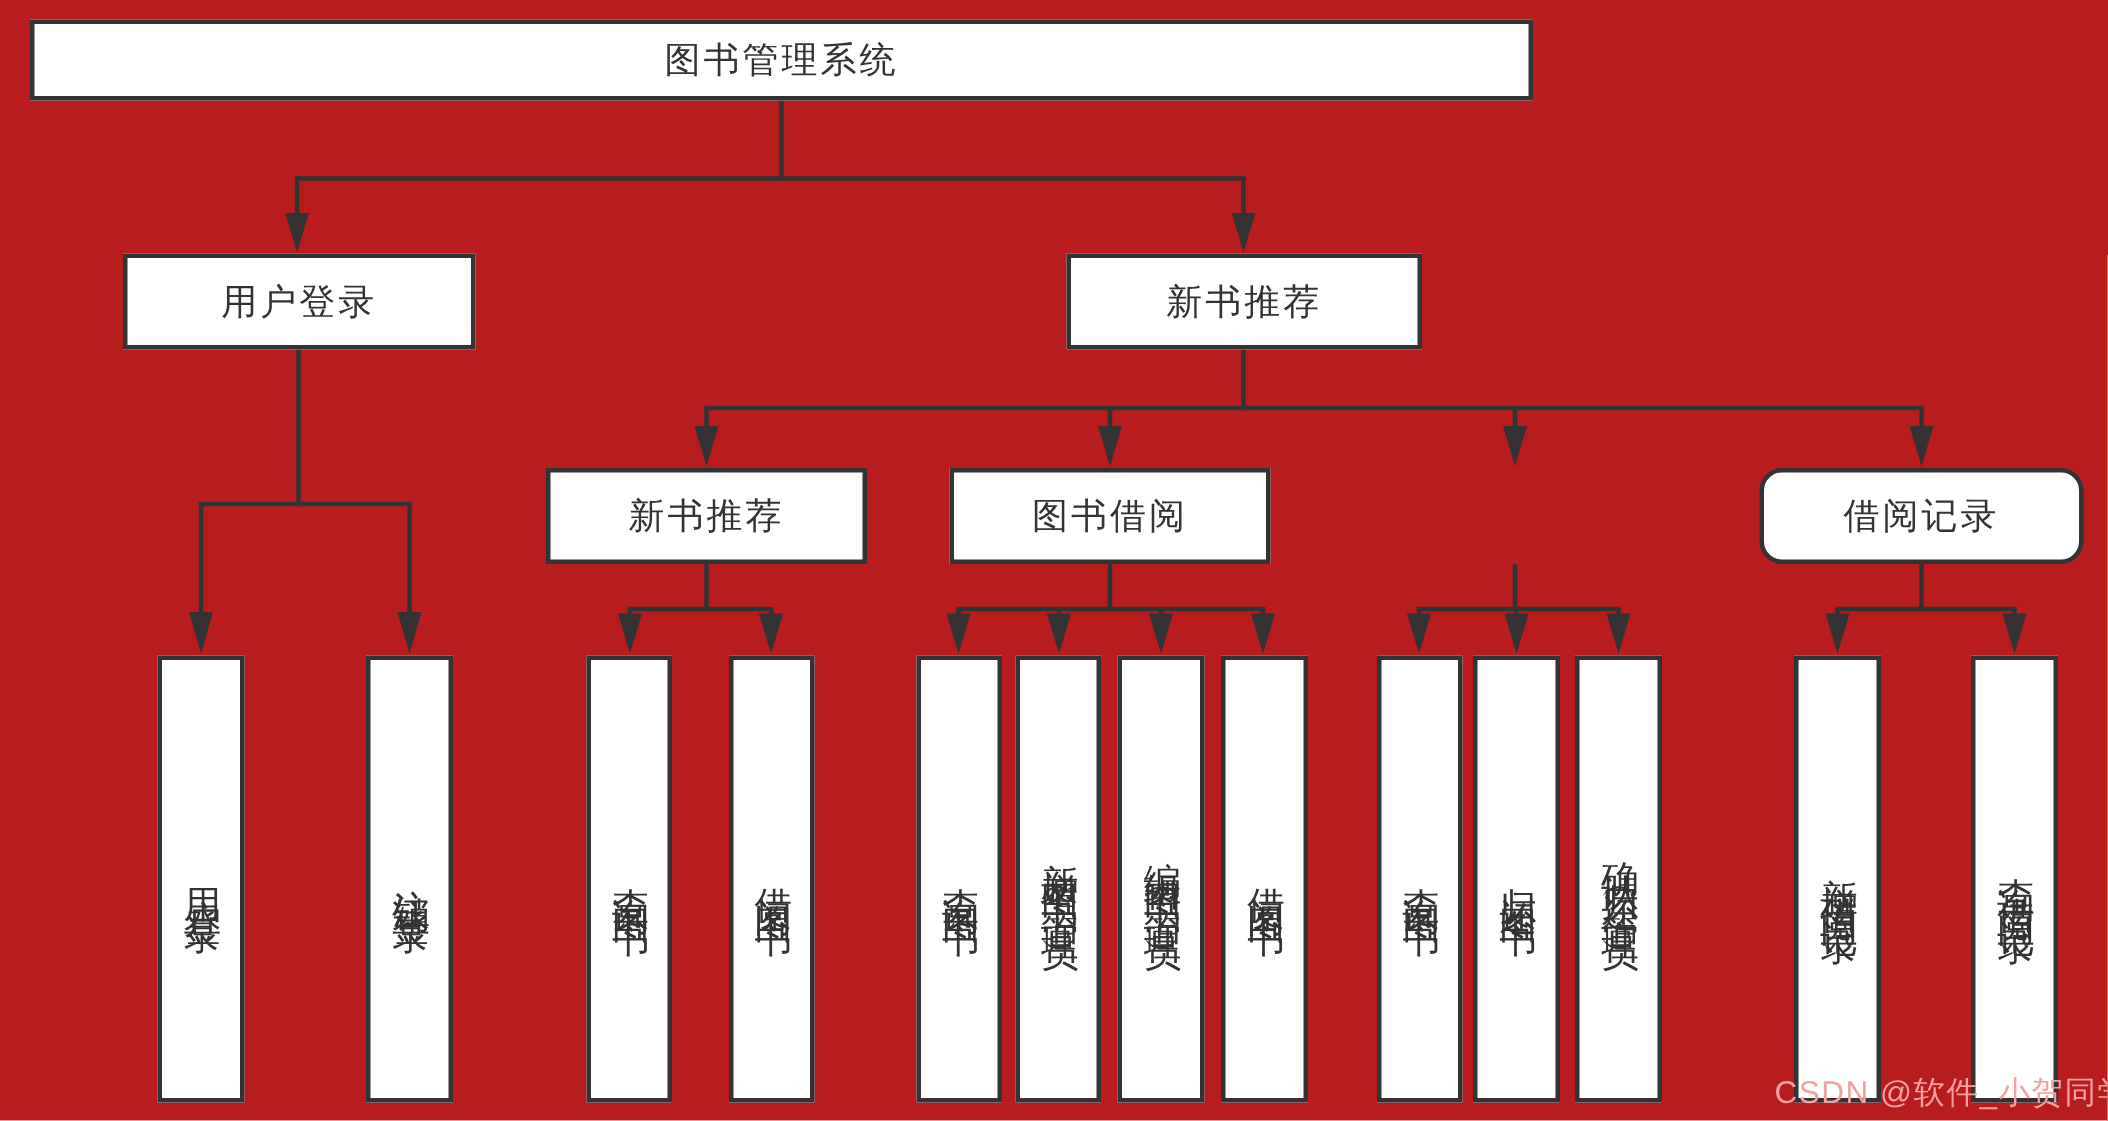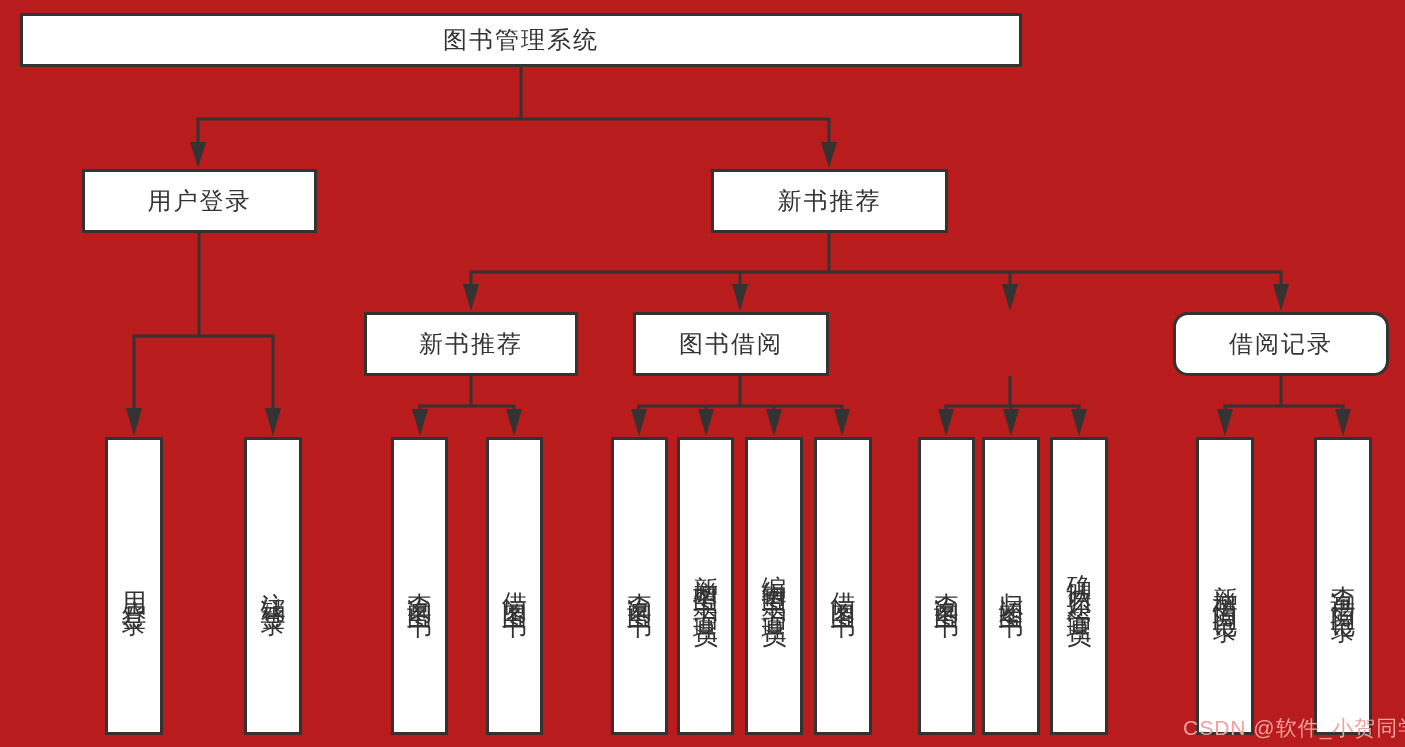--- a/index.html
+++ b/index.html
@@ -35,21 +35,21 @@
     font-size: 25px;
     letter-spacing: 7px;
     line-height: 1;
     white-space: nowrap;
   }
   .root  { left: 20px;  top: 13px;  width: 1002px; height: 54px; }
   .lvl1a { left: 82px;  top: 169px; width: 235px;  height: 64px; }
   .lvl1b { left: 711px; top: 169px; width: 237px;  height: 64px; }
   .lvl2  { top: 312px; height: 64px; }
   .lvl2a { left: 364px;  width: 214px; }
-  .lvl2b { left: 633px;  width: 196px; }
+  .lvl2b { left: 633px;  width: 214px; }
   .lvl2c { left: 903px;  width: 214px; }
   .lvl2d { left: 1173px; width: 216px; border-radius: 15px; }
   .leaf  { top: 437px; height: 298px; width: 58px; }
   .lf1  { left: 105px; }
   .lf2  { left: 244px; }
   .lf3  { left: 391px; width: 57px; }
   .lf4  { left: 486px; width: 57px; }
   .lf5  { left: 611px; width: 57px; }
   .lf6  { left: 677px; width: 57px; }
   .lf7  { left: 745px; }

